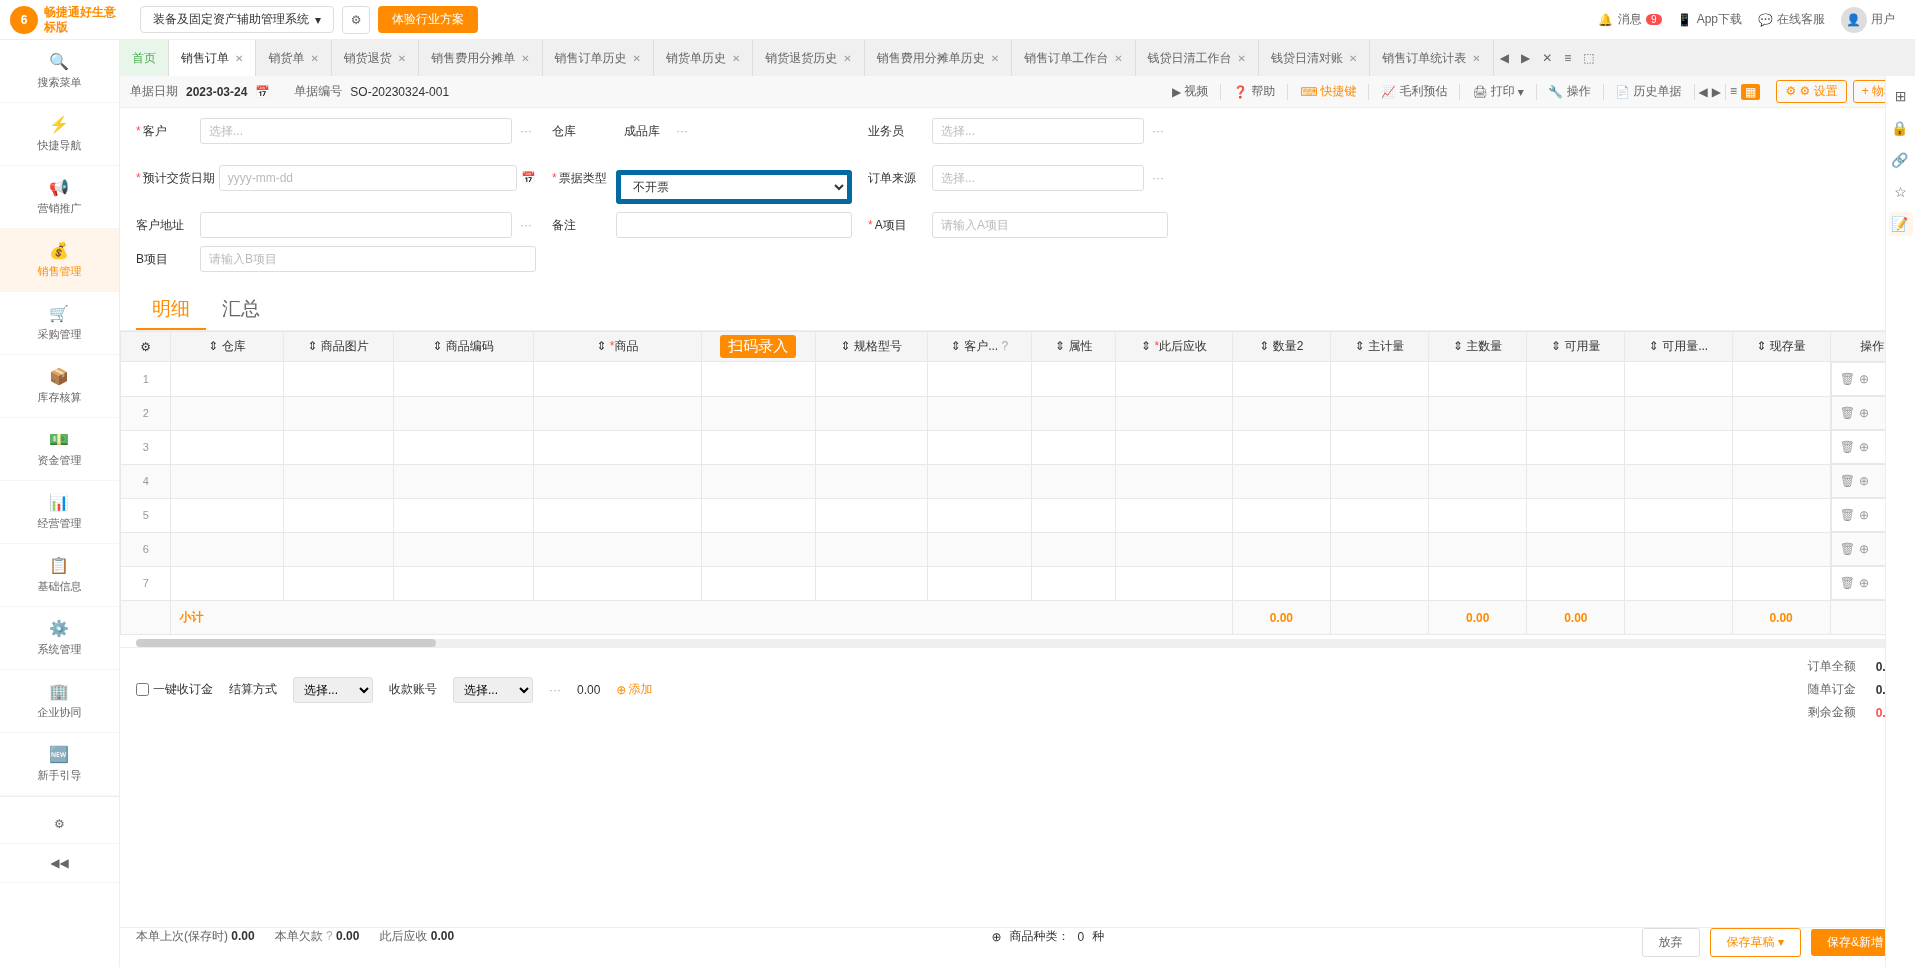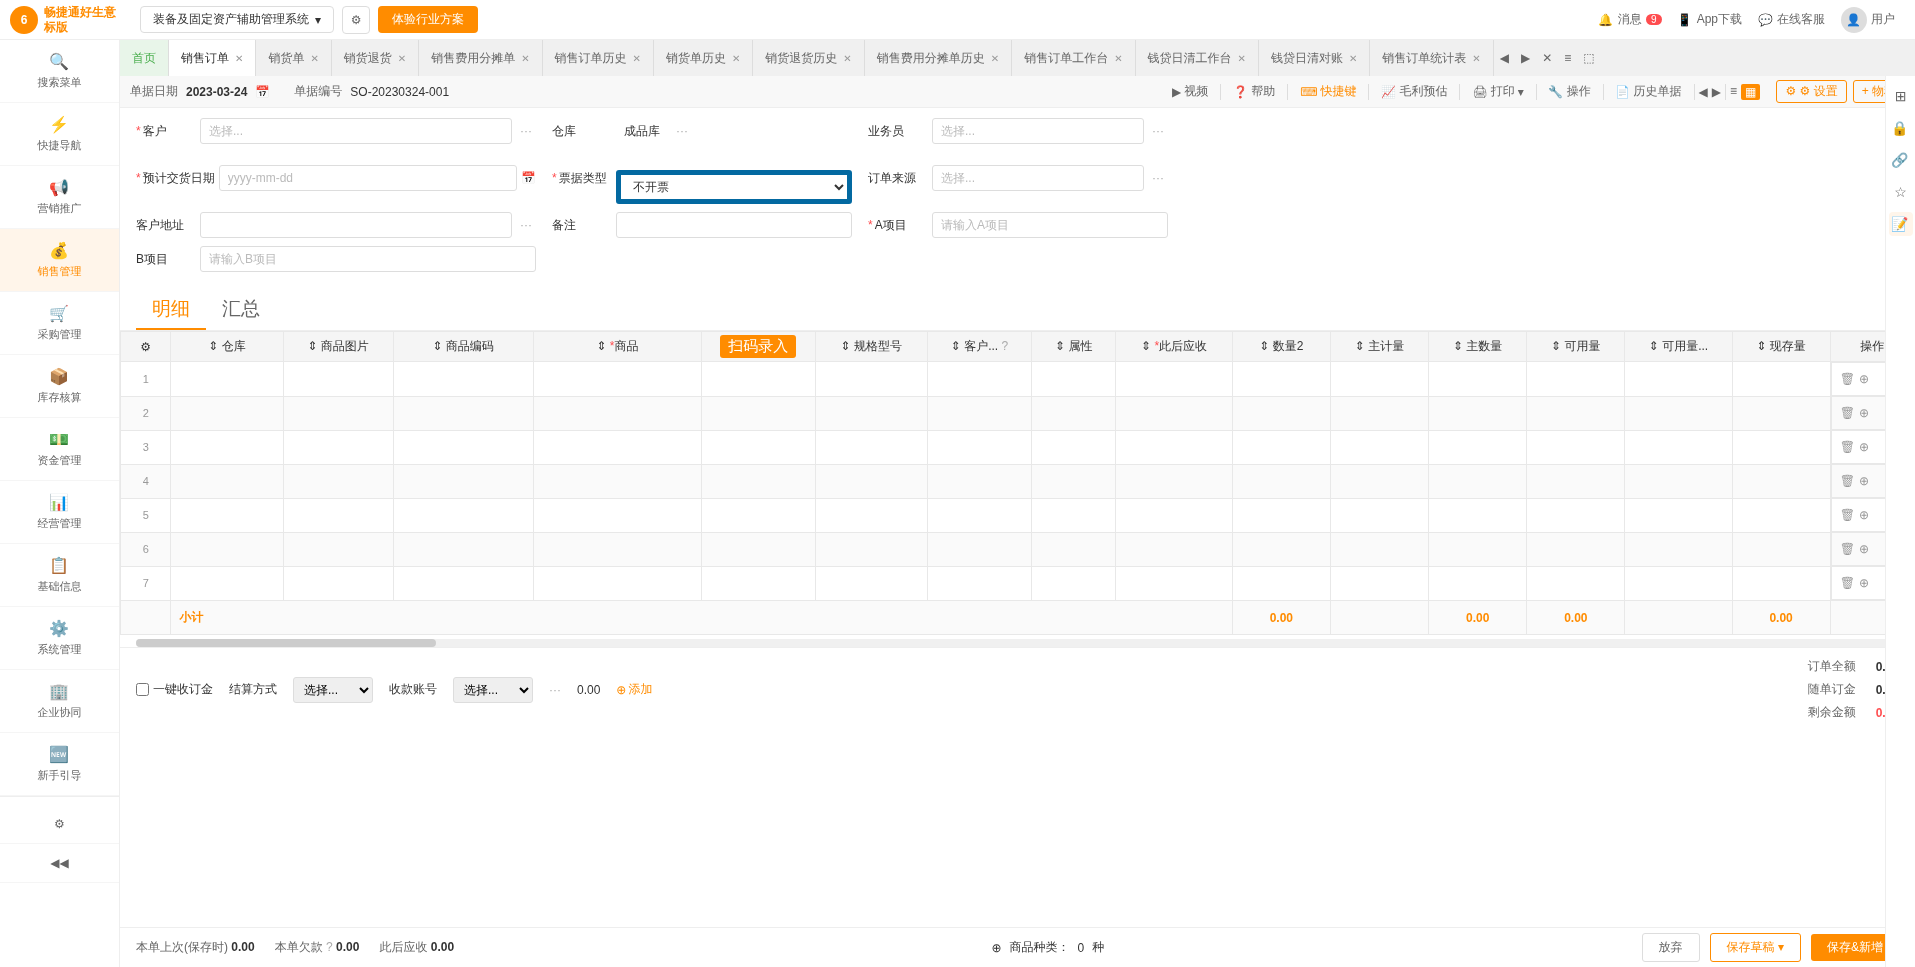--- a/index.html
+++ b/index.html
@@ -330,21 +330,21 @@
       align-items: center;
       gap: 2px;
     }
 
     
     .bottom-bar {
       height: 40px;
       background: #fff;
       border-top: 1px solid #eee;
       display: flex;
-      align-items: center;
+      align-items: flex-start;
       justify-content: space-between;
       padding: 0 16px;
     }
     .bottom-info {
       display: flex;
       align-items: center;
       gap: 20px;
       color: #666;
     }
     .bottom-actions {

